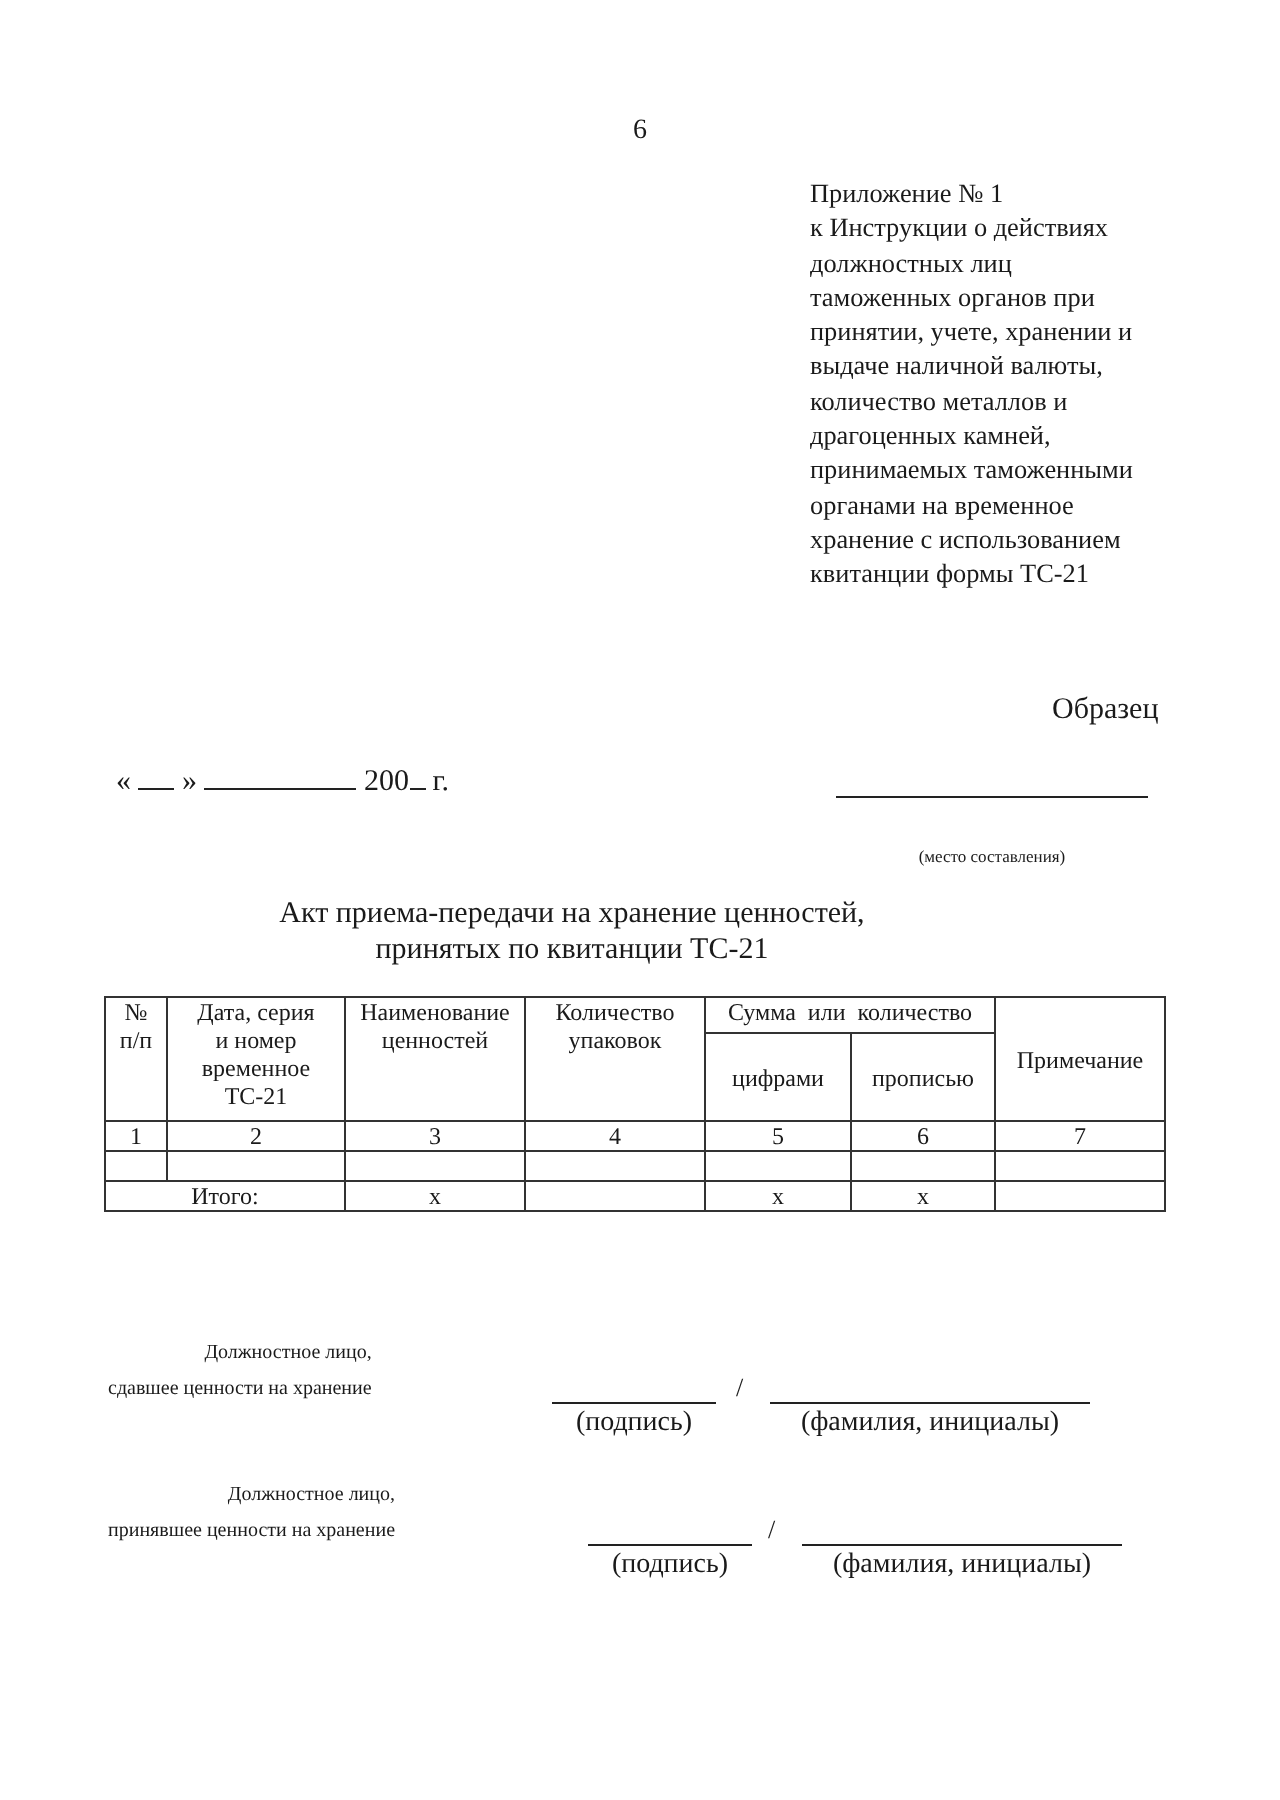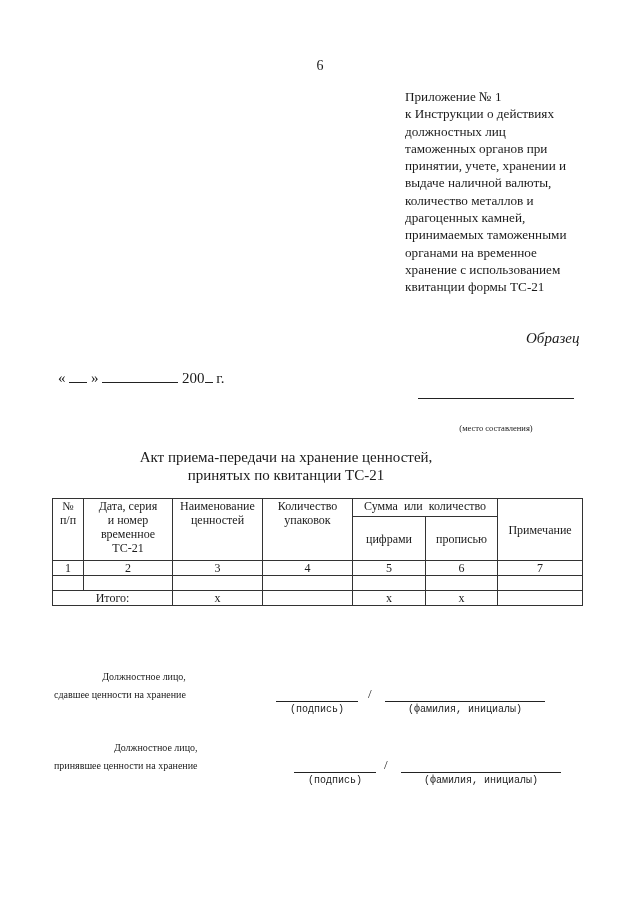--- a/index.html
+++ b/index.html
@@ -4,36 +4,36 @@
   <style>
     html, body { margin: 0; padding: 0; }
     body {
       width: 640px; height: 900px; background: #ffffff; position: relative; overflow: hidden;
       font-family: "Liberation Serif", serif; color: #1a1a1a;
     }
     .abs { position: absolute; }
     .page-num { left: 0; width: 640px; top: 58px; text-align: center; font-size: 14px; }
     .appendix { left: 405px; top: 88px; width: 200px; font-size: 13.2px; line-height: 17.3px; }
     .appendix div { white-space: nowrap; }
-    .sample { left: 526px; top: 330px; font-size: 15px; font-style: italic; }
-    .date-line { left: 58px; top: 368px; font-size: 15px; white-space: nowrap; }
+    .sample { left: 526px; top: 347px; font-size: 15px; }
+    .date-line { left: 58px; top: 380px; font-size: 15px; white-space: nowrap; }
     .u { display: inline-block; border-bottom: 1px solid #222; height: 14px; vertical-align: baseline; }
     .place-line { left: 418px; top: 398px; width: 156px; border-top: 1px solid #222; }
     .place-caption { left: 418px; top: 423px; width: 156px; text-align: center; font-family: Liberation Serif, serif; font-size: 8.5px; }
     .title { left: 0; width: 572px; top: 448px; text-align: center; font-size: 15px; line-height: 18px; }
     table.act {
       position: absolute; left: 52px; top: 498px; width: 530px; border-collapse: collapse;
       font-size: 12px; table-layout: fixed;
     }
     table.act td { border: 1px solid #333; padding: 0 2px; text-align: center; vertical-align: top; line-height: 14px; }
     table.act td.left { text-align: center; }
     table.act td.mid { vertical-align: middle; }
     .sig-label { left: 54px; font-size: 10px; line-height: 18px; white-space: nowrap; text-align: right; }
     .sig-line { border-top: 1px solid #222; }
-    .sig-cap { font-family: Liberation Mono, monospace; font-size: 10px; text-align: center; }
+    .sig-cap { font-family: Liberation Serif, serif; font-size: 14px; text-align: center; }
     .slash { font-size: 13px; }
   </style>
 </head>
 <body>
 
 <div class="abs page-num">6</div>
 
 <div class="abs appendix">
   <div>Приложение № 1</div>
   <div>к Инструкции о действиях</div>

